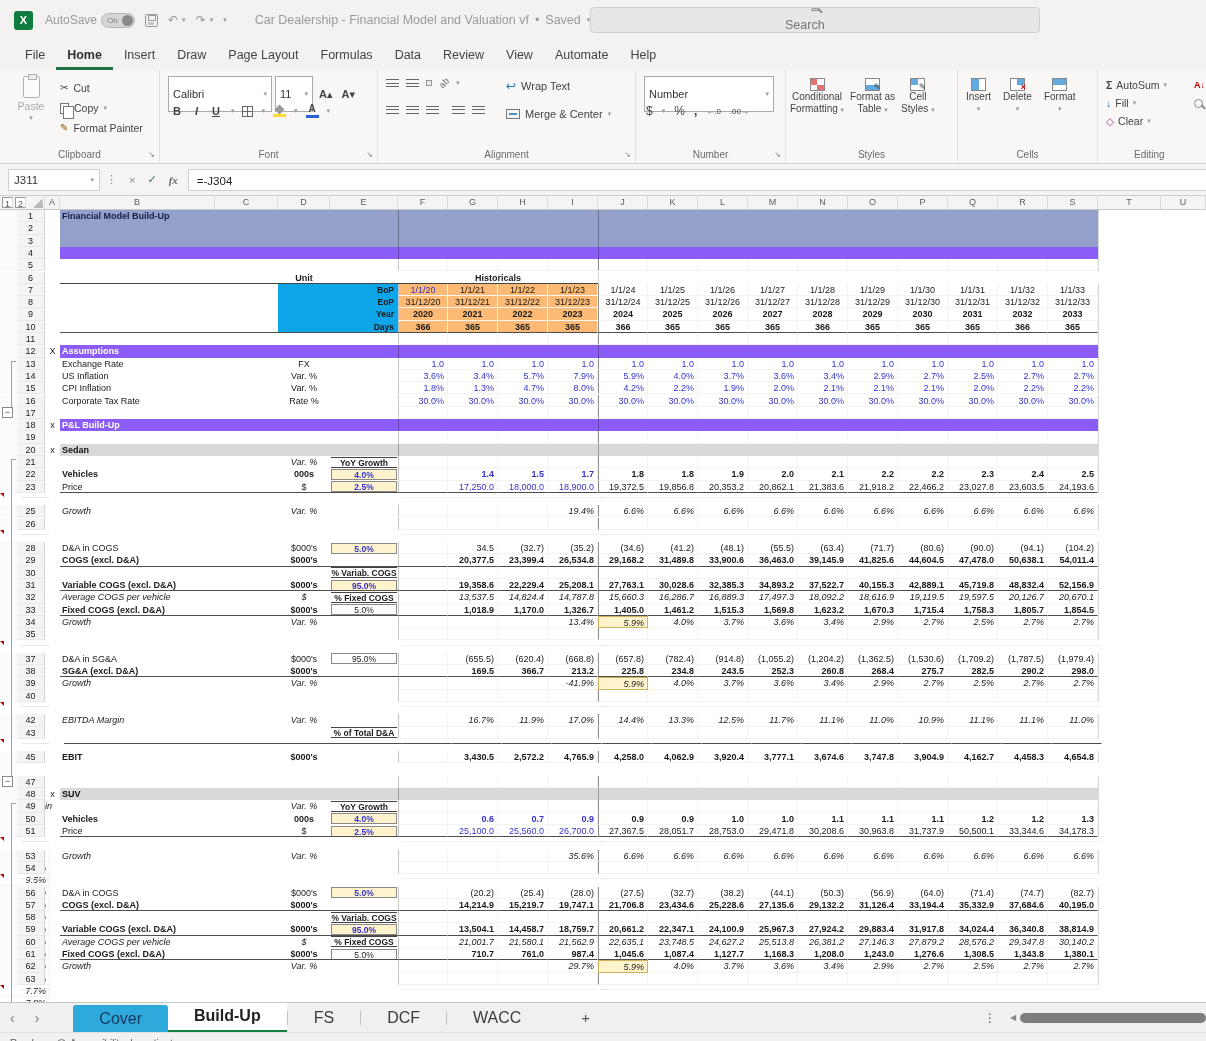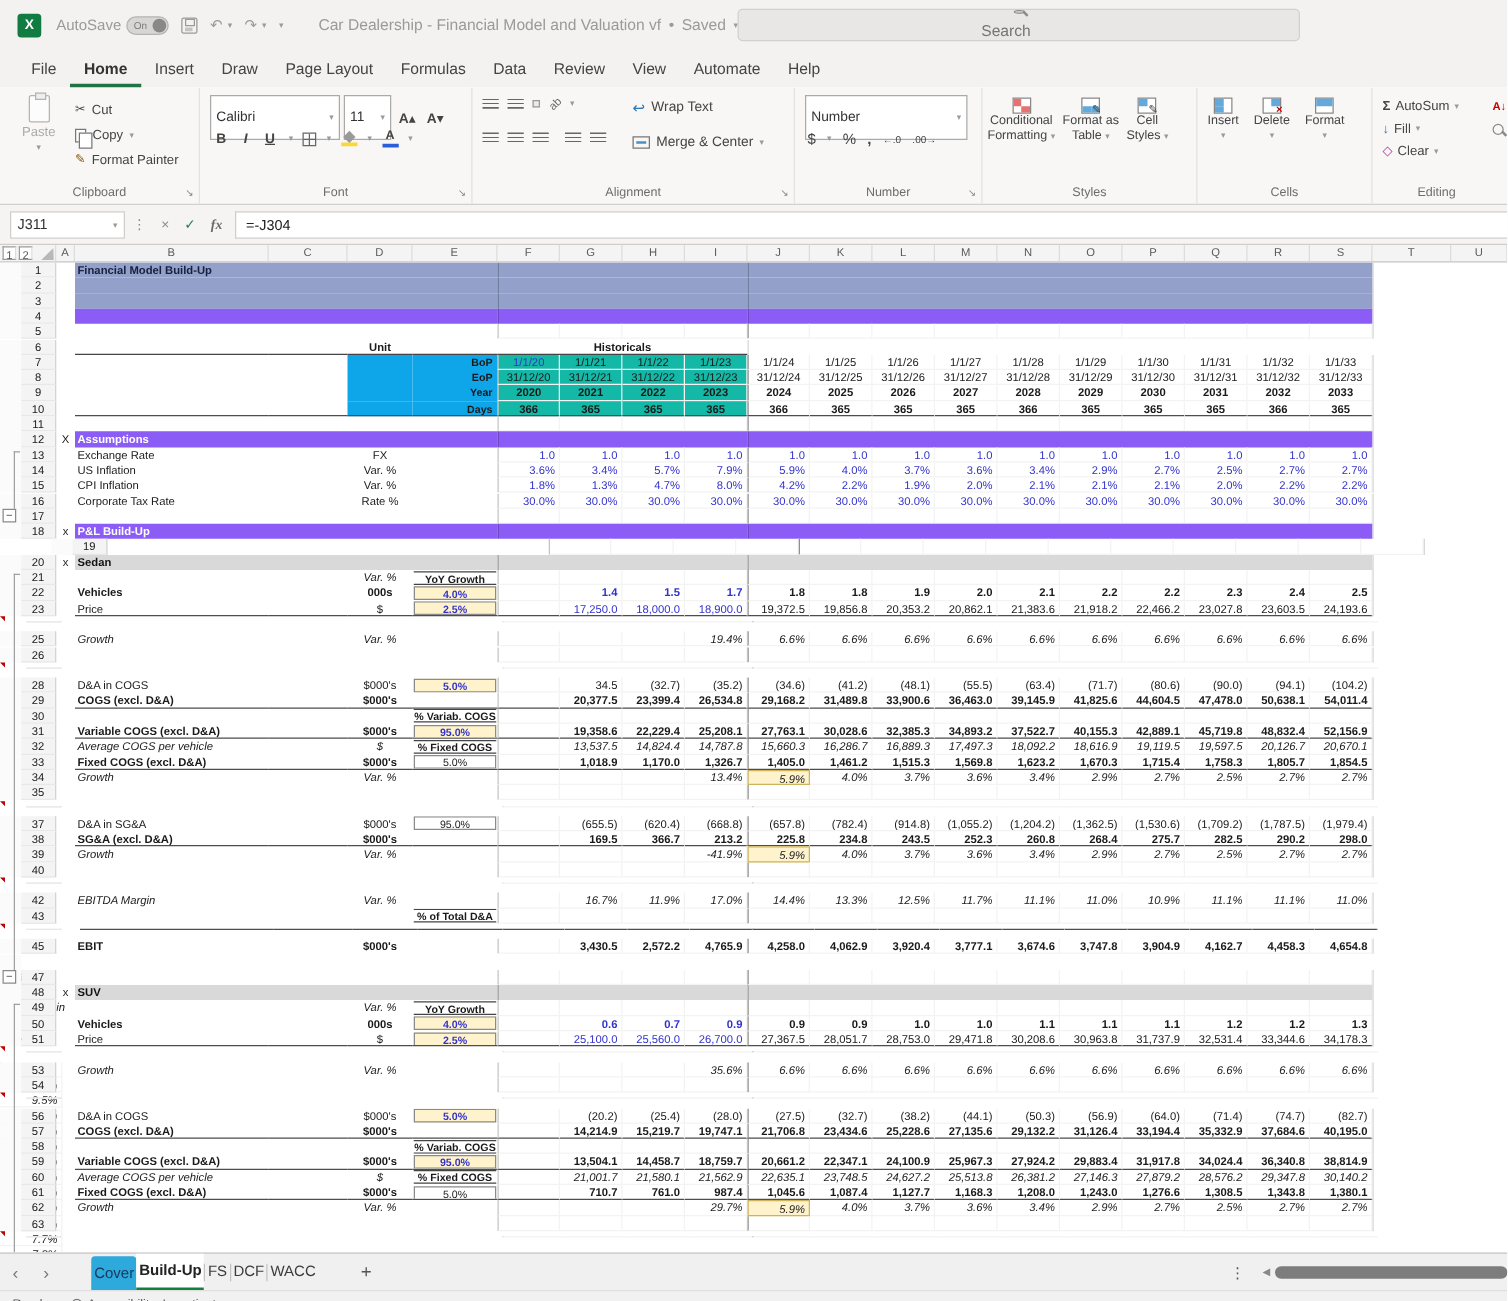--- a/index.html
+++ b/index.html
@@ -108,21 +108,21 @@
   .dc.f4 { border-left:1px solid #8f8f8f; }
   .dc.blue { color:#3333cc; }
   .vbold .dc { font-weight:700; }
   .vital .dc { font-style:italic; }
   .lbold .cb, .lbold .cd { font-weight:700; }
   .lital .cb, .lital .cd { font-style:italic; }
   .bb .cb,.bb .cc,.bb .cd,.bb .ce,.bb .dc { border-bottom:1px solid #4d4d4d; }
   .hdrrow .cd,.hdrrow .ce { background:#0ea5e9; }
   .hdrrow .ce { font-weight:700; text-align:right; padding-right:4px; font-size:8.5px; }
   .hdrrow .dc { text-align:center; padding:0; }
-  .hdrrow .dc.h03 { background:#14b8a6; }
+  .hdrrow .dc.h03 { background:#fdba74; }
   .dc.hl { background:#fff3cd; border:1px solid #cdb35c; }
   .tri { position:absolute; top:0; right:0; width:0; height:0;
          border-left:4px solid transparent; border-top:4px solid #c00000; }
   .bseg { height:100%; font-size:9px; line-height:12px; }
   .band-lav .bseg { background:#93a0c9; }
   .band-teal .bseg { background:#8b5cf6; }
   .band-gray .bseg { background:#d9d9d9; }
   .bseg.s1 { width:338px; padding-left:2px; font-weight:700; }
   .bseg.s2 { width:200px; border-left:1px solid rgba(0,0,0,.28); }
   .bseg.s3 { width:500px; border-left:1px solid rgba(0,0,0,.28); }
@@ -142,21 +142,21 @@
   .oline { position:absolute; left:11px; width:1px; background:#a0a0a0; }
   .otick { position:absolute; left:11px; width:5px; height:1px; background:#a0a0a0; }
   .ominus { position:absolute; left:2px; width:11px; height:11px; border:1px solid #8a8a8a; background:#fff;
             font-size:9px; line-height:9px; text-align:center; color:#444; pointer-events:auto; }
 
   
   #tabbar { position:absolute; top:1002px; left:0; width:100%; height:30px; background:#f0f0f0;
             border-top:1px solid #c6c6c6; display:flex; align-items:center; }
   .navarrow { font-size:14px; color:#777; padding:0 10px; }
   #tabs { display:flex; align-items:stretch; height:29px; margin-left:24px; }
-  .st { line-height:29px; padding:0 2px; font-size:12px; color:#3c3c3c; }
+  .st { line-height:29px; padding:0 26px; font-size:16px; color:#3c3c3c; }
   .st.cover { background:#2da9dc; color:#17375e; border-radius:3px 3px 0 0; margin-top:2px; line-height:27px; }
   .st.active { background:#fff; font-weight:700; color:#222; border-bottom:2px solid #15803d; line-height:26px; }
   .tsep { width:1px; height:14px; background:#c2c2c2; align-self:center; }
   #add-sheet { font-size:15px; color:#555; margin-left:34px; }
   #tab-more { margin-left:auto; font-size:12px; color:#555; padding-right:14px; }
   #hscroll { width:196px; height:12px; display:flex; align-items:center; margin-right:0; }
   #hscroll .sarrow { font-size:8px; color:#888; margin-right:4px; }
   #hscroll .thumb { flex:1; height:10px; background:#7d7d7d; border-radius:5px; }
 
   
@@ -811,21 +811,21 @@
         <div class="srow band-teal" style="top: 209.1px;">
           <span class="ocell"></span>
           <span class="rnum">18</span>
           <span class="ca">x</span>
           <span class="bseg s1">P&amp;L Build-Up</span>
           <span class="bseg s2"></span>
           <span class="bseg s3"></span>
           <span class="ct"></span>
           <span class="cu"></span>
         </div>
-        <div class="srow " style="top: 221.4px; padding-left: 41px;">
+        <div class="srow " style="top: 221.4px;">
           <span class="ocell"></span>
           <span class="rnum">19</span>
           <span class="ca"></span>
           <span class="cb"></span>
           <span class="cc"></span>
           <span class="cd"></span>
           <span class="ce"></span>
           <span class="dc f0"></span>
           <span class="dc"></span>
           <span class="dc"></span>
@@ -1628,21 +1628,21 @@
           <span class="dc blue">25,100.0</span>
           <span class="dc blue">25,560.0</span>
           <span class="dc blue">26,700.0</span>
           <span class="dc f4">27,367.5</span>
           <span class="dc">28,051.7</span>
           <span class="dc">28,753.0</span>
           <span class="dc">29,471.8</span>
           <span class="dc">30,208.6</span>
           <span class="dc">30,963.8</span>
           <span class="dc">31,737.9</span>
-          <span class="dc">32,531.4</span>
+          <span class="dc">50,500.1</span>
           <span class="dc">33,344.6</span>
           <span class="dc">34,178.3</span>
           <span class="ct"></span>
           <span class="cu"></span>
         </div>
         <div class="srow lbold vbold tri" style="top: 627.3px;">
           <span class="ocell"></span>
           <span class="rnum">52</span>
           <span class="ca"></span>
           <span class="cb">Revenues</span>

